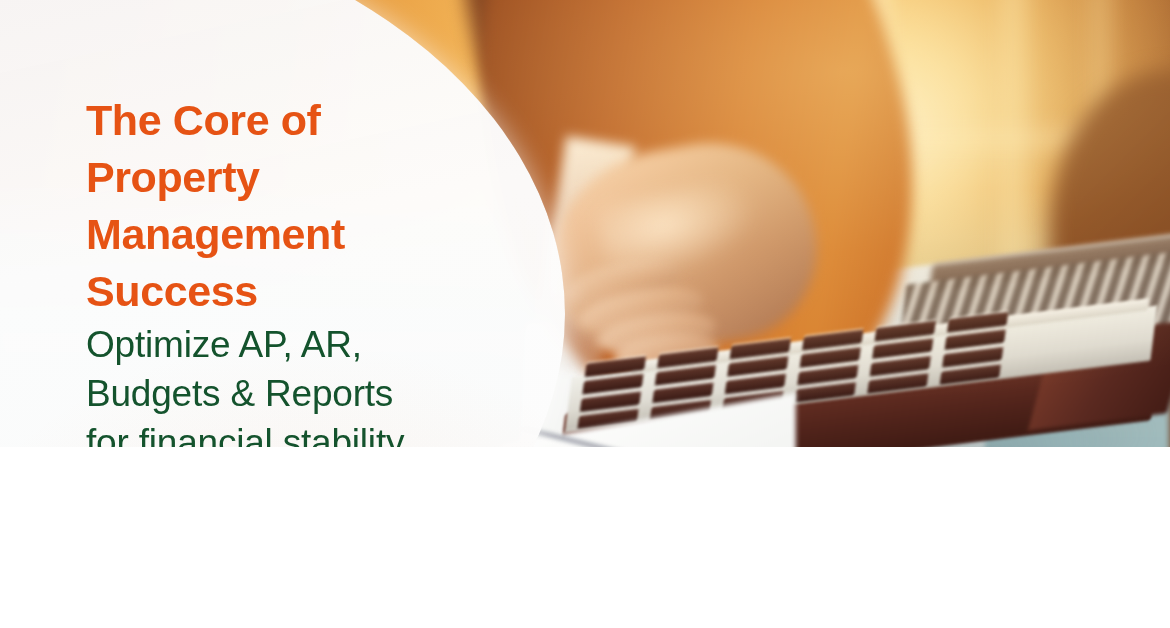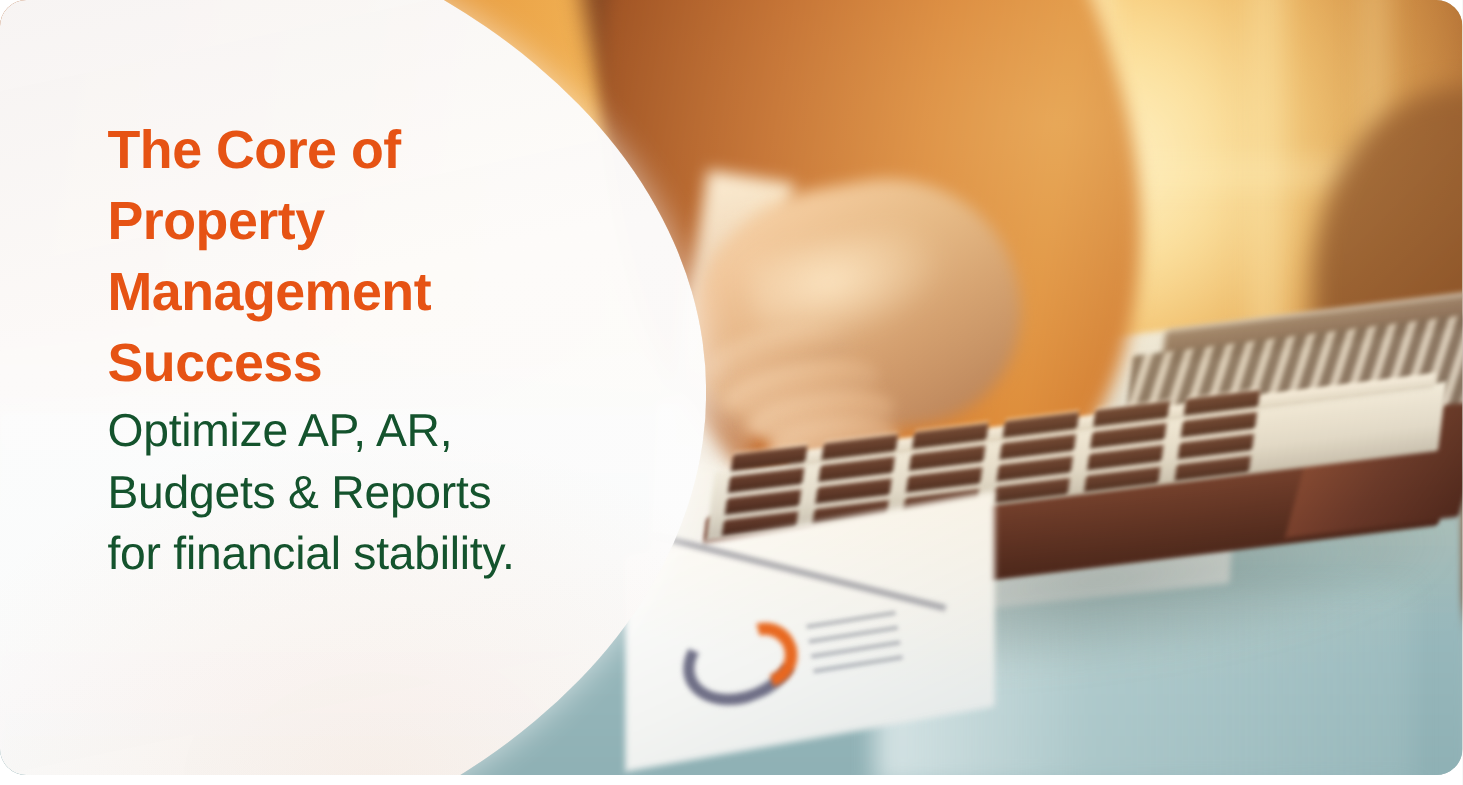--- a/index.html
+++ b/index.html
@@ -9,24 +9,23 @@
     width: 1170px;
     height: 628px;
     overflow: hidden;
     background: #ffffff;
     font-family: "Liberation Sans", sans-serif;
   }
 
   .banner {
     position: relative;
     width: 1170px;
-    height: 620px;
+    height: 447px;
     overflow: hidden;
     background: #d9e2e2;
-    border-radius: 21px;
   }
 
   
   .photo {
     position: absolute;
     inset: 0;
     overflow: hidden;
   }
 
   

